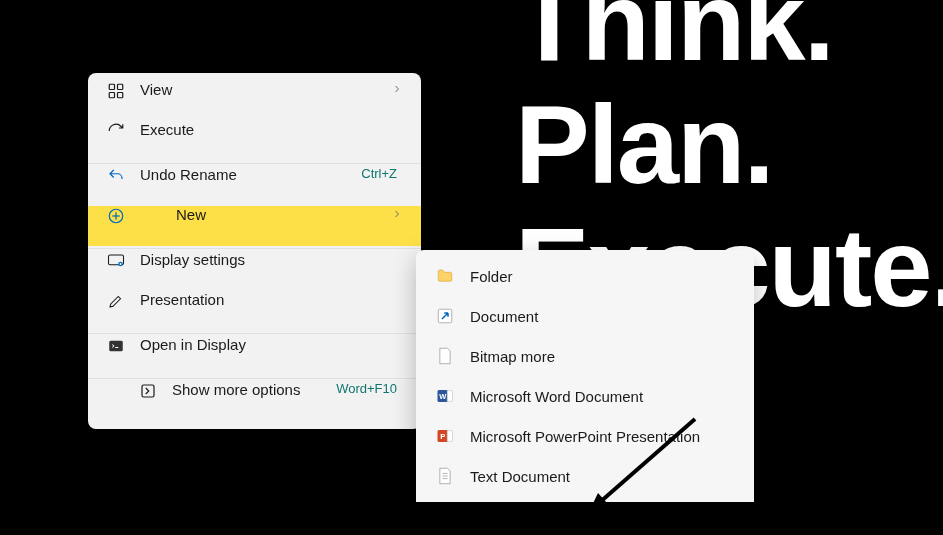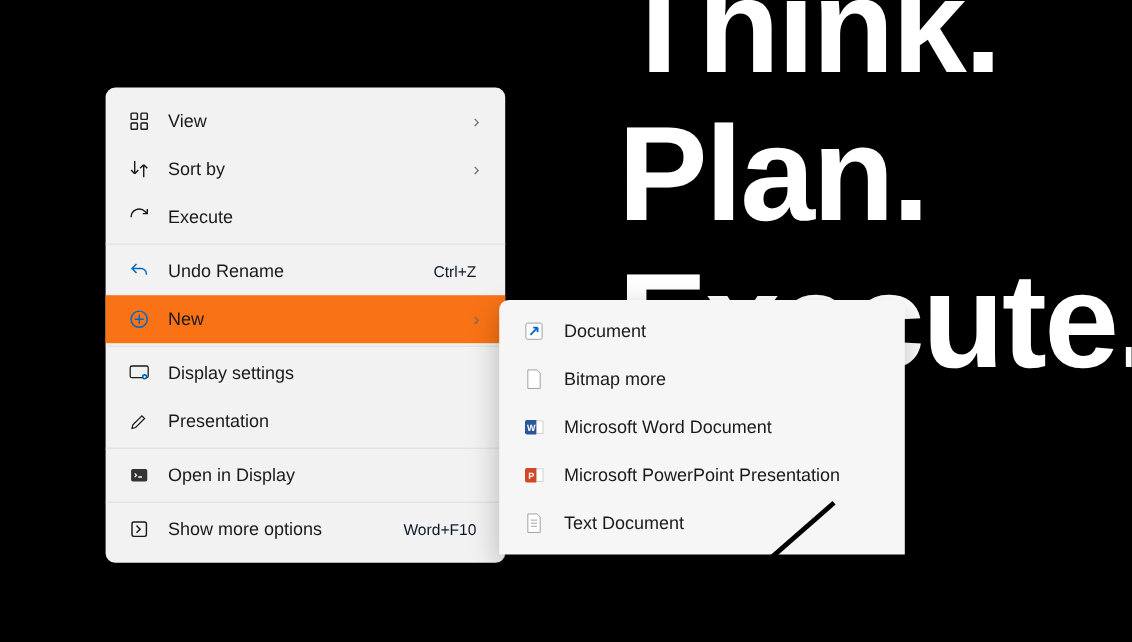--- a/index.html
+++ b/index.html
@@ -1,26 +1,26 @@
 <!DOCTYPE html>
 <html><head>
 <meta charset="utf-8">
 <style>
 * { margin:0; padding:0; box-sizing:border-box; font-family:"Segoe UI", -apple-system, sans-serif; }
 body { width:943px; height:535px; background:#000; position:relative; overflow:hidden; }
 .wallpaper { position:absolute; top:0; right:0; left:0; bottom:0; }
 .wallpaper-text { position:absolute; left:515px; top:-40px; color:#fff; font-weight:700; font-size:112px; line-height:1.1; letter-spacing:-2px; }
 .cmenu { position:absolute; left:88px; top:73px; width:333px; background:#f2f2f2; border-radius:8px; box-shadow:0 8px 24px rgba(0,0,0,.25); padding:6px 0; }
 .group { border-bottom:1px solid #e0e0e0; padding:2px 0; }
-.group:last-child { border-bottom:none; }
-.mitem { display:flex; align-items:center; height:40px; padding:0 18px; font-size:15px; color:#1a1a1a; cursor:default; position:relative; }
-.mitem.hov { background:#f97316; }
+.group:last-child { border-bottom:none;padding-left:32px; }
+.mitem { display:flex; align-items:flex-start; height:40px; padding:0 18px; font-size:15px; color:#1a1a1a; cursor:default; position:relative; }
+.mitem.hov { background:#fde047;gap:36px; }
 .micon { width:20px; height:20px; margin-right:14px; display:flex; align-items:center; justify-content:center; color:#1a1a1a; }
 .mlabel { flex:1; }
-.mshort { font-size:13px; color:#0f172a; margin-right:6px; }
+.mshort { font-size:13px; color:#0f766e; margin-right:6px; }
 .chevron { width:12px; height:12px; color:#6a6a6a; }
 .submenu { position:absolute; left:416px; top:250px; width:338px; background:#f6f6f6; border-radius:8px 8px 0 0; box-shadow:0 8px 24px rgba(0,0,0,.25); padding:6px 0; }
 .sitem { display:flex; align-items:center; height:40px; padding:0 20px; font-size:15px; color:#1a1a1a; cursor:default; }
 .sicon { width:18px; height:18px; margin-right:16px; display:flex; align-items:center; justify-content:center; }
 .arrow-annot { position:absolute; left:585px; top:415px; pointer-events:none; }
 </style>
 </head>
 <body>
 
 <div class="wallpaper">
@@ -36,31 +36,20 @@
     <div class="mitem">
       <span class="micon">
           <svg width="18" height="18" viewBox="0 0 24 24" fill="none" stroke="currentColor" stroke-width="1.6">
             <rect x="3" y="3" width="7" height="7" rx="1"></rect>
             <rect x="14" y="3" width="7" height="7" rx="1"></rect>
             <rect x="3" y="14" width="7" height="7" rx="1"></rect>
             <rect x="14" y="14" width="7" height="7" rx="1"></rect>
           </svg>
         </span>
       <span class="mlabel">View</span>
-      <span class="chevron"><svg width="12" height="12" viewBox="0 0 24 24" fill="none" stroke="currentColor" stroke-width="2">
-            <polyline points="9 6 15 12 9 18"></polyline>
-          </svg></span>
-    </div>
-    <div class="mitem">
-      <span class="micon">
-          <svg width="18" height="18" viewBox="0 0 24 24" fill="none" stroke="currentColor" stroke-width="1.6">
-            <path d="M7 3v14M7 17l-4-4M7 17l4-4M17 21V7M17 7l-4 4M17 7l4 4"></path>
-          </svg>
-        </span>
-      <span class="mlabel">Sort by</span>
       <span class="chevron"><svg width="12" height="12" viewBox="0 0 24 24" fill="none" stroke="currentColor" stroke-width="2">
             <polyline points="9 6 15 12 9 18"></polyline>
           </svg></span>
     </div>
     <div class="mitem">
       <span class="micon">
           <svg width="18" height="18" viewBox="0 0 24 24" fill="none" stroke="currentColor" stroke-width="1.6">
             <path d="M3 12a9 9 0 0 1 15.5-6.3L21 8M21 3v5h-5"></path>
           </svg>
         </span>
@@ -133,20 +122,28 @@
       <span class="mlabel">Show more options</span>
       <span class="mshort">Word+F10</span>
     </div>
   </div>
 </div>
 
 <div class="submenu">
   <div class="sitem">
     <span class="sicon">
         <svg width="18" height="18" viewBox="0 0 24 24">
+          <path d="M3 6a2 2 0 0 1 2-2h4l2 3h8a2 2 0 0 1 2 2v8a2 2 0 0 1-2 2H5a2 2 0 0 1-2-2V6z" fill="#ffd268" stroke="#cfa02f" stroke-width="0.8"></path>
+        </svg>
+      </span>
+    <span>Folder</span>
+  </div>
+  <div class="sitem">
+    <span class="sicon">
+        <svg width="18" height="18" viewBox="0 0 24 24">
           <rect x="3" y="3" width="18" height="18" rx="2" fill="#fff" stroke="#999"></rect>
           <path d="M8 16l8-8M16 8h-5M16 8v5" stroke="#0067c0" stroke-width="2" fill="none"></path>
         </svg>
       </span>
     <span>Document</span>
   </div>
   <div class="sitem">
     <span class="sicon">
         <svg width="16" height="18" viewBox="0 0 24 28">
           <path d="M4 2h12l4 4v20H4V2z" fill="#fff" stroke="#888" stroke-width="1"></path>

